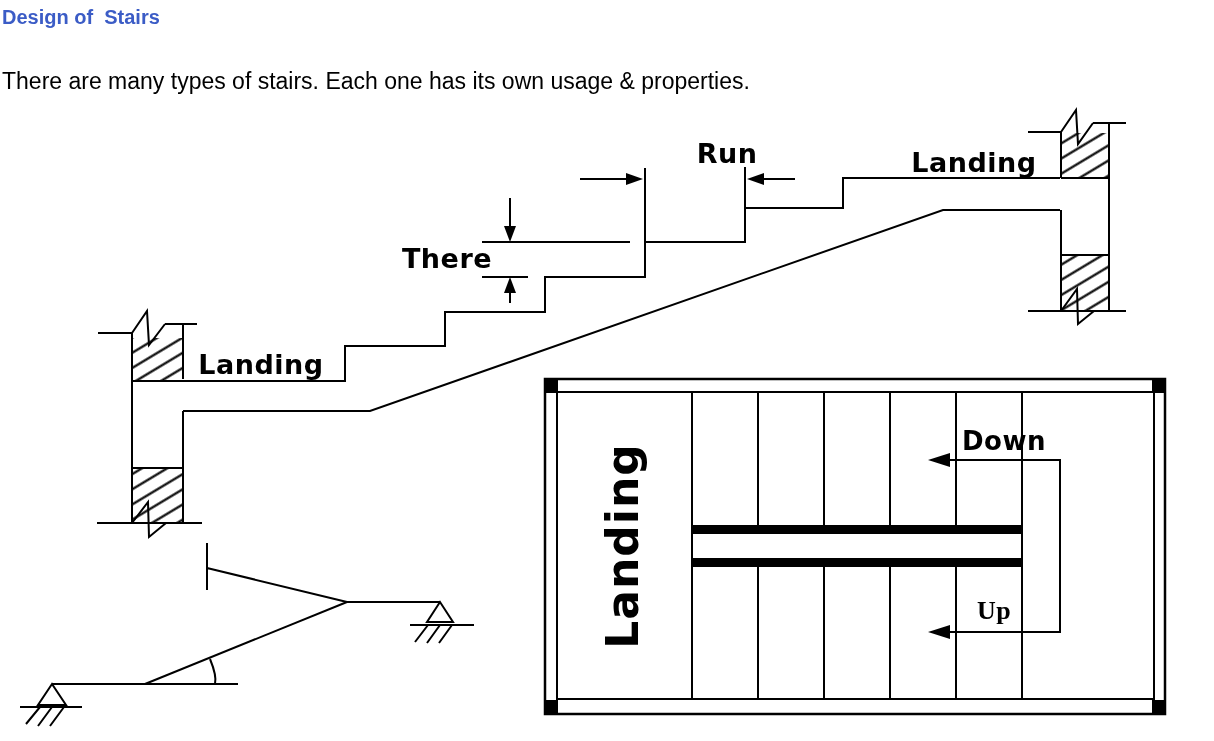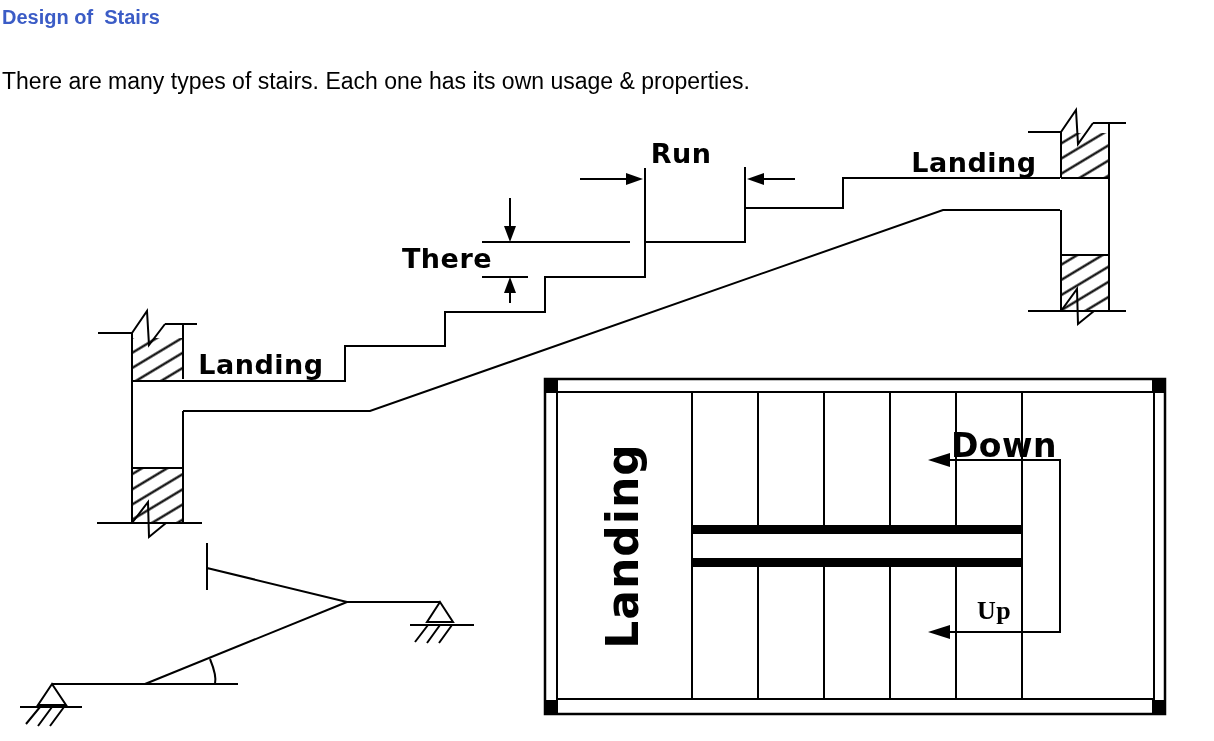--- a/index.html
+++ b/index.html
@@ -7,21 +7,21 @@
          font-family:"Liberation Sans",sans-serif;color:#000;}
   #drawing{position:absolute;left:0;top:0;}
   .txt{position:absolute;white-space:pre;}
   .title{font-size:20px;font-weight:bold;letter-spacing:0px;text-align:center;}
   .body-line{font-size:23px;color:#000;}
   .draw-label{font-family:"DejaVu Sans",sans-serif;font-weight:bold;letter-spacing:0.5px;
               color:#000;transform:translateX(-50%);}
   .lbl-run{font-size:27px;}
   .lbl-rise{font-size:27px;}
   .lbl-landing{font-size:27px;}
-  .lbl-down{font-size:33px;}
+  .lbl-down{font-size:26px;}
   .lbl-up{font-size:26px;font-family:Liberation Serif, serif;}
   .lbl-plan-landing{position:absolute;font-family:"DejaVu Sans",sans-serif;font-weight:bold;
        font-size:44px;letter-spacing:1px;white-space:nowrap;
        transform:translate(-50%,-50%) rotate(-90deg);}
 </style>
 </head>
 <body>
 
 <div id="stage">
 
@@ -114,21 +114,21 @@
         <path d="M950,460 H1060 V632 H950"></path>
         <polygon points="928,460 950,453 950,467" fill="#000" stroke="none"></polygon>
         <polygon points="928,632 950,625 950,639" fill="#000" stroke="none"></polygon>
       </g>
     </g>
   </svg>
 
   <div class="txt title" style="left: 2px; top: 6px; color: rgb(59, 92, 198);">Design of  Stairs</div>
   <div class="txt body-line" style="left:2px;top:42px;margin-top:26px;">There are many types of stairs. Each one has its own usage &amp; properties.</div>
 
-  <div class="txt draw-label lbl-run" style="left:681px;top:138px;">Run</div>
+  <div class="txt draw-label lbl-run" style="left:727px;top:138px;">Run</div>
   <div class="txt draw-label lbl-rise" style="left:447px;top:243px;">There</div>
   <div class="txt draw-label lbl-landing" style="left:261px;top:349px;">Landing</div>
   <div class="txt draw-label lbl-landing" style="left:974px;top:147px;">Landing</div>
 
   <div class="txt draw-label lbl-down" style="left:1004px;top:426px;">Down</div>
   <div class="txt draw-label lbl-up" style="left:994px;top:596px;">Up</div>
   <div class="lbl-plan-landing" style="left:622px;top:546px;">Landing</div>
 </div>
 
 </body></html>

